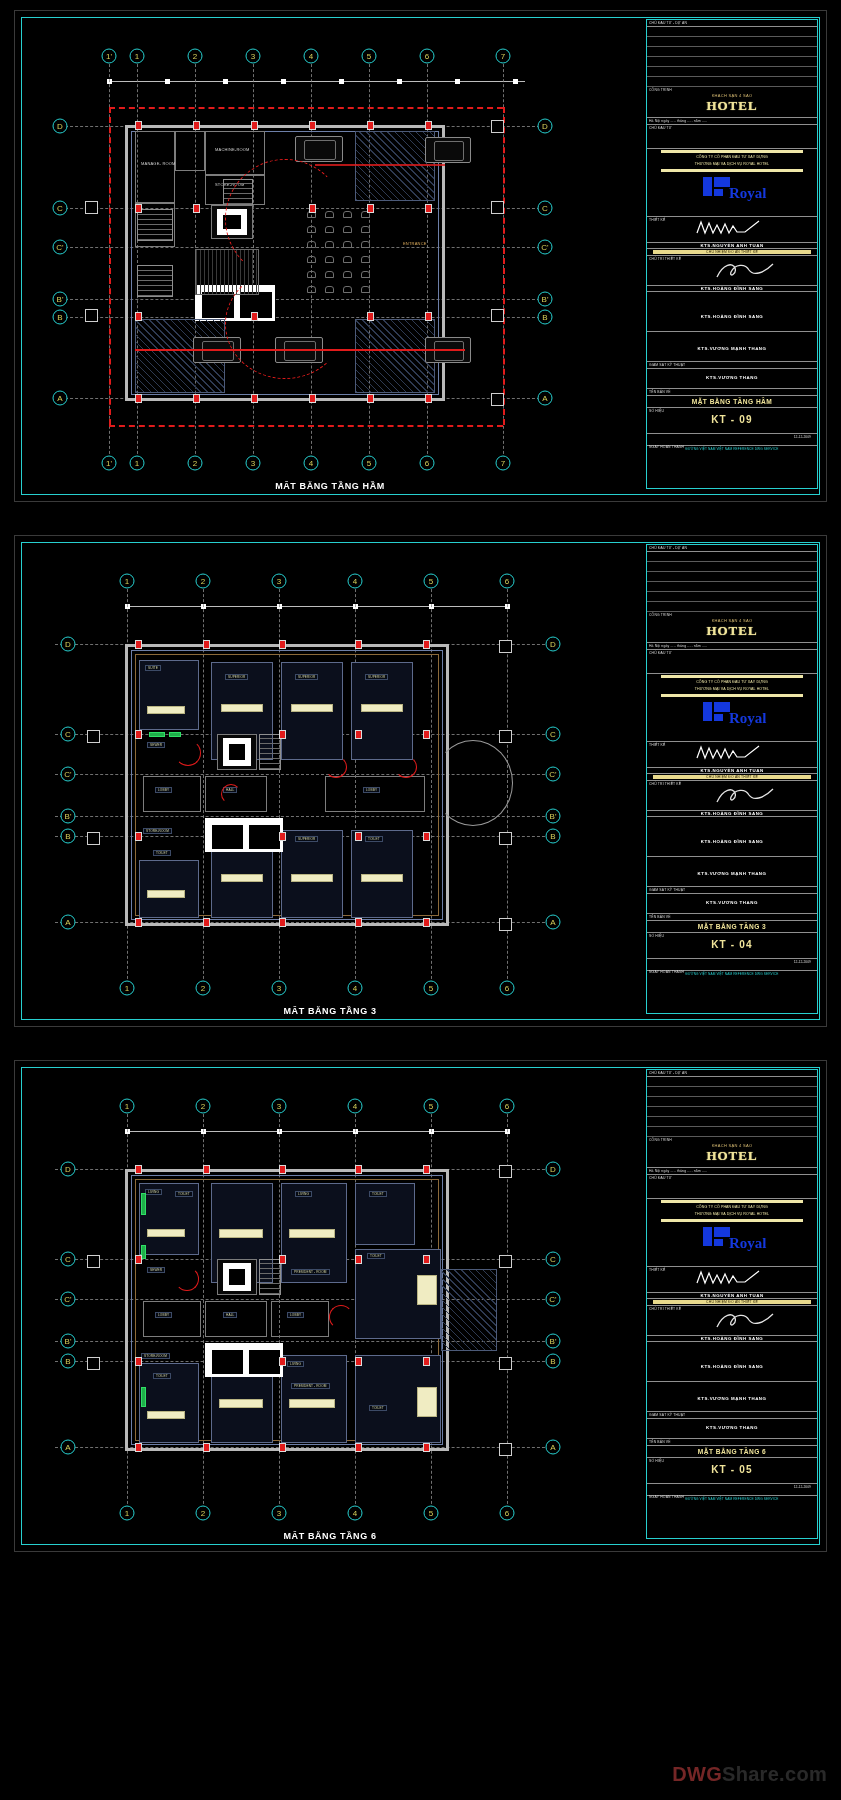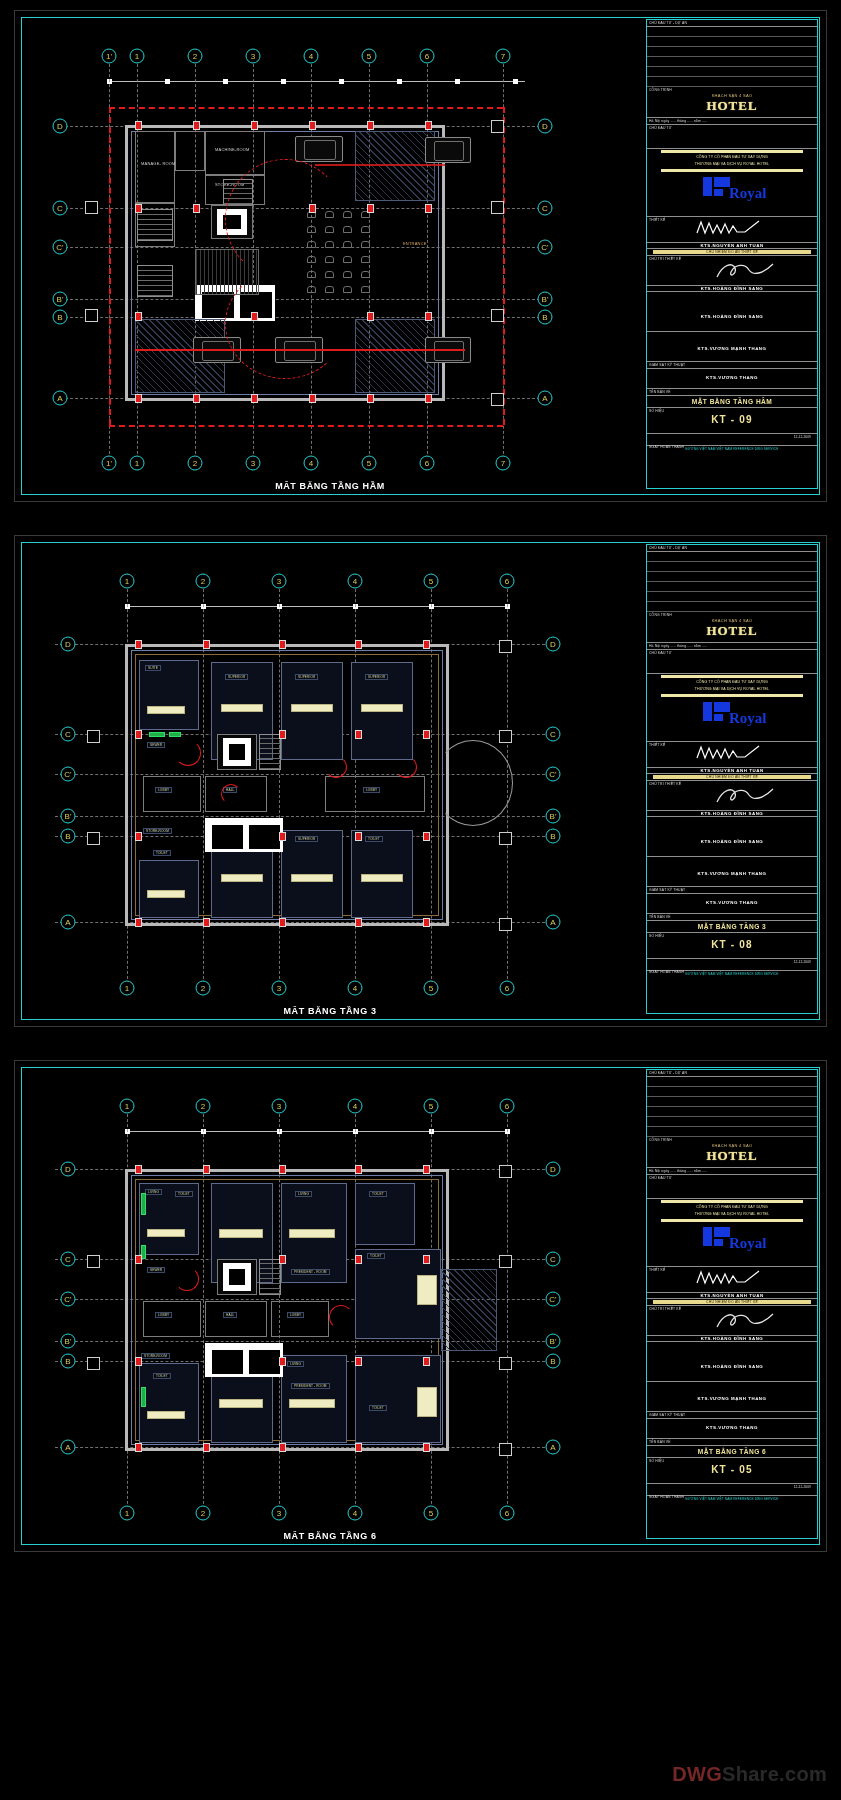--- a/index.html
+++ b/index.html
@@ -684,21 +684,21 @@
           <div class="tb-name">KTS.VƯƠNG THẮNG</div>
         </div>
       <div class="tb-row">
           <div class="tb-lbl">TÊN BẢN VẼ</div>
         </div>
       <div class="tb-row">
           <div class="tb-drawname">MẶT BẰNG TẦNG 3</div>
         </div>
       <div class="tb-row" style="height:26px;">
         <div class="tb-lbl">SỐ HIỆU</div>
-        <div class="tb-kt">KT - 08</div>
+        <div class="tb-kt">KT - 04</div>
       </div>
       <div class="tb-row" style="height:12px;">
         <div class="tb-lbl" style="display:inline-block;">NGÀY HOÀN THÀNH</div>
         <div class="tb-small-r" style="position:absolute;right:2px;top:1px;">12-12-2009</div>
       </div>
       <div class="tb-foot">ĐƯỜNG VIỆT NAM  VIỆT NAM REFERENCE DWG SERVICE</div>
     </div>
   </div>
 
   <div class="sheet sheet3">

